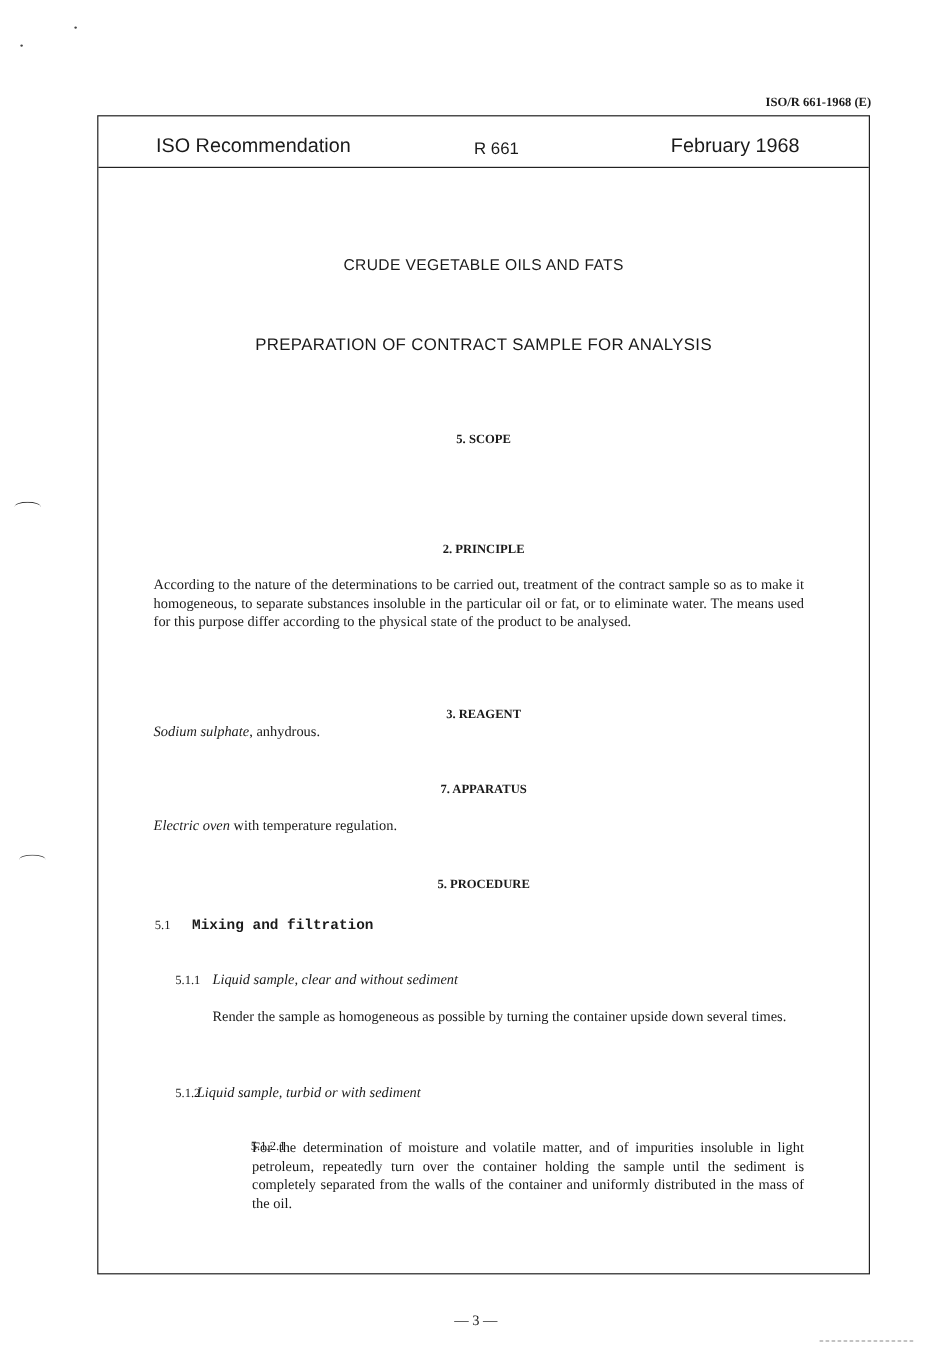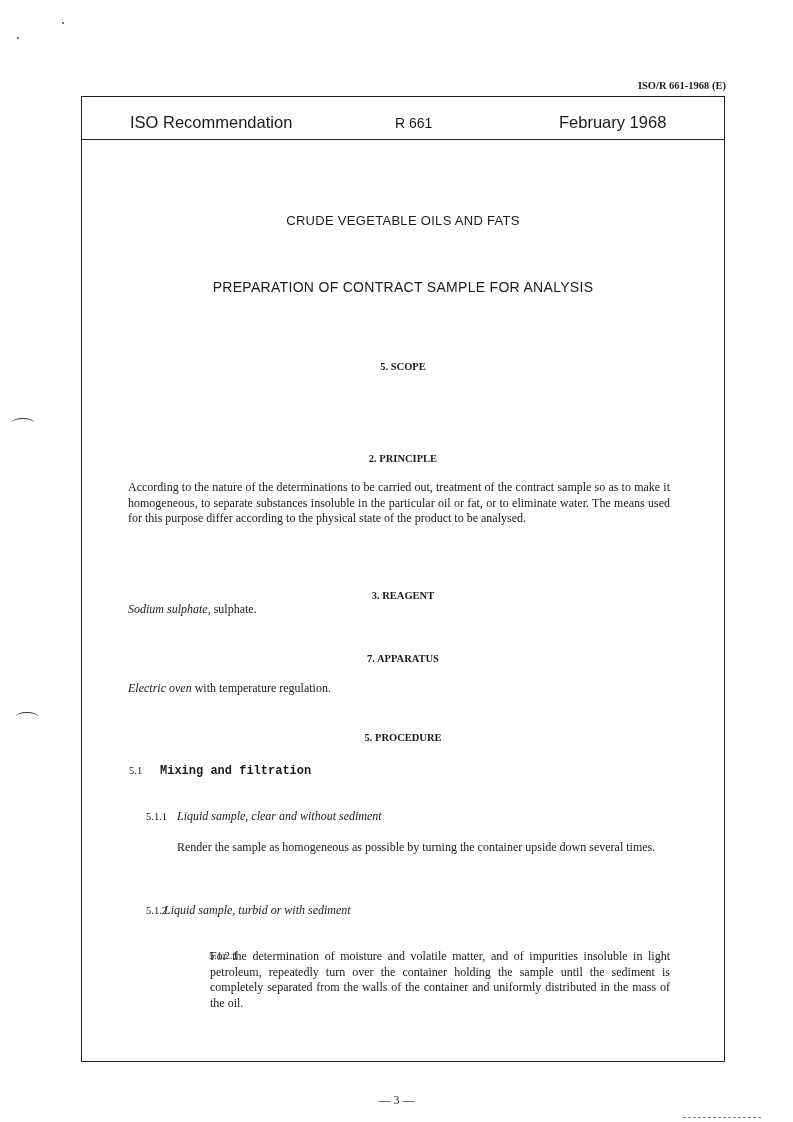--- a/index.html
+++ b/index.html
@@ -68,21 +68,21 @@
 
   <div class="title title1">CRUDE VEGETABLE OILS AND FATS</div>
   <div class="title title2">PREPARATION OF CONTRACT SAMPLE FOR ANALYSIS</div>
 
   <div class="sec-head" style="top:264px;">5.  SCOPE</div>
 
   <div class="sec-head" style="top:356px;">2.  PRINCIPLE</div>
   <div class="para full" style="top:383px;">According to the nature of the determinations to be carried out, treatment of the contract sample so as to make it homogeneous, to separate substances insoluble in the particular oil or fat, or to eliminate water. The means used for this purpose differ according to the physical state of the product to be analysed.</div>
 
   <div class="sec-head" style="top:476px;margin-top:17px;">3.  REAGENT</div>
-  <div class="para full" style="top:505px;"><i>Sodium sulphate</i><span>, sulphate.</span></div>
+  <div class="para full" style="top:505px;"><i>Sodium sulphate</i><span>, anhydrous.</span></div>
 
   <div class="sec-head" style="top:556px;">7.  APPARATUS</div>
   <div class="para full" style="top:584px;"><i>Electric oven</i><span> with temperature regulation.</span></div>
 
   <div class="sec-head" style="top:635px;">5.  PROCEDURE</div>
 
   <div class="sub" style="left:47px;top:666px;">
     <span class="num" style="width:31px;font-size:10.5px;">5.1</span><b style="font-size:12px;font-family:Liberation Mono, monospace;">Mixing and filtration</b>
   </div>
 

